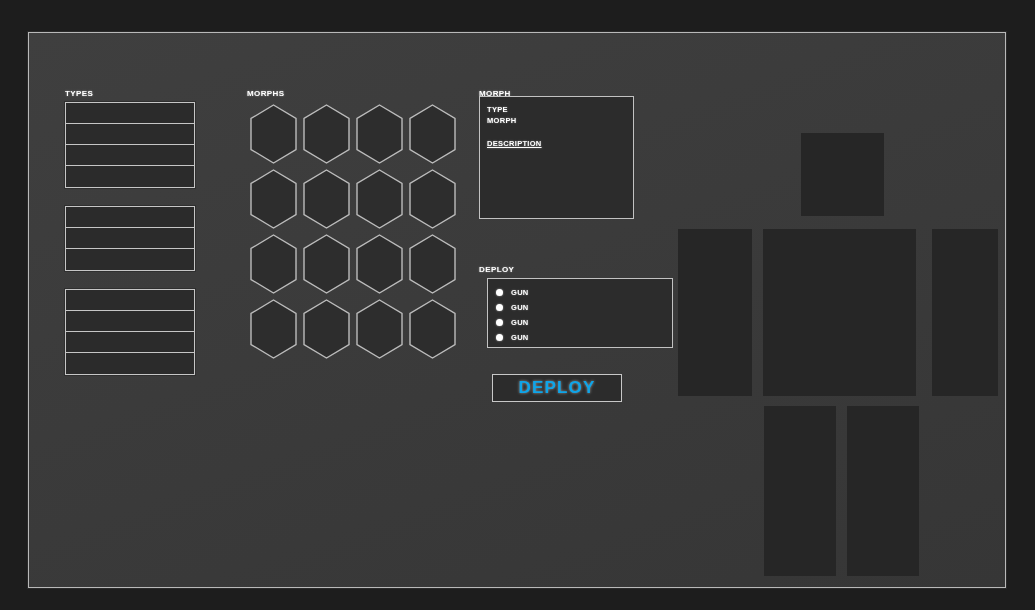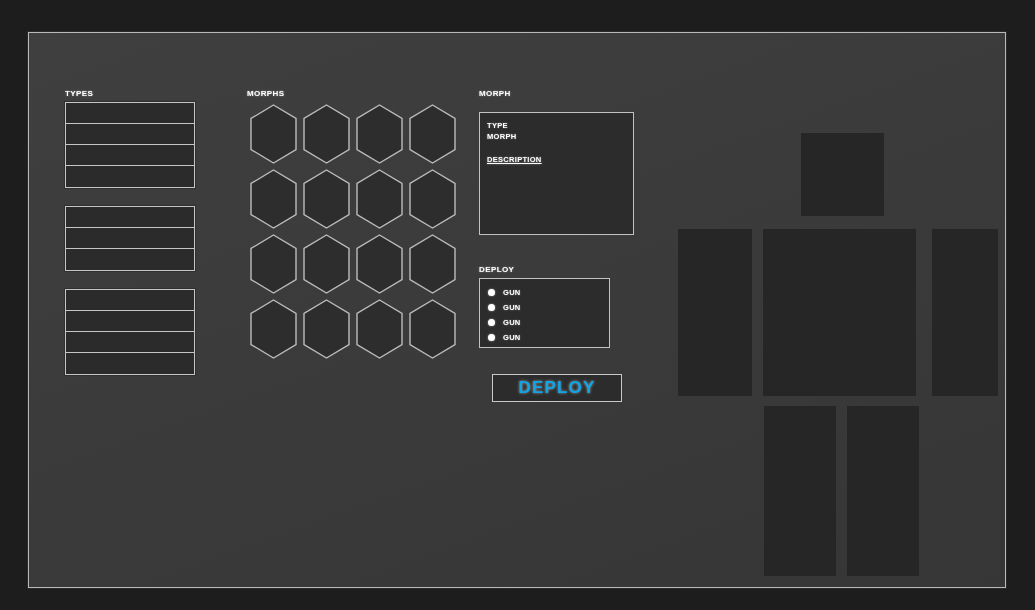--- a/index.html
+++ b/index.html
@@ -114,21 +114,21 @@
     left: 450px;
     top: 56px;
     width: 160px;
   }
 
   #about-label { position: absolute; left: 0px; top: 0px; }
 
   #about-panel {
     position: absolute;
     left: 0px;
-    top: 23px;
+    top: 7px;
     width: 155px;
     height: 123px;
     background: #2c2c2c;
     border: 1px solid #c2c2c2;
     padding: 7px 0 0 7px;
   }
 
   .about-line {
     color: #ffffff;
     font-size: 7.5px;
@@ -136,23 +136,23 @@
     letter-spacing: 0.3px;
     line-height: 11px;
     text-shadow: 0 0 2px rgba(255,255,255,0.4);
   }
   #about-description { margin-top: 12px; text-decoration: underline; }
 
   #loadout-label { position: absolute; left: 0px; top: 176px; }
 
   #loadout-panel {
     position: absolute;
-    left: 0px;
+    left: 8px;
     top: 189px;
-    width: 131px;
+    width: 186px;
     height: 70px;
     background: #2c2c2c;
     border: 1px solid #c2c2c2;
     padding: 6px 0 0 8px;
   }
 
   .loadout-item {
     display: flex;
     align-items: center;
     height: 15px;

